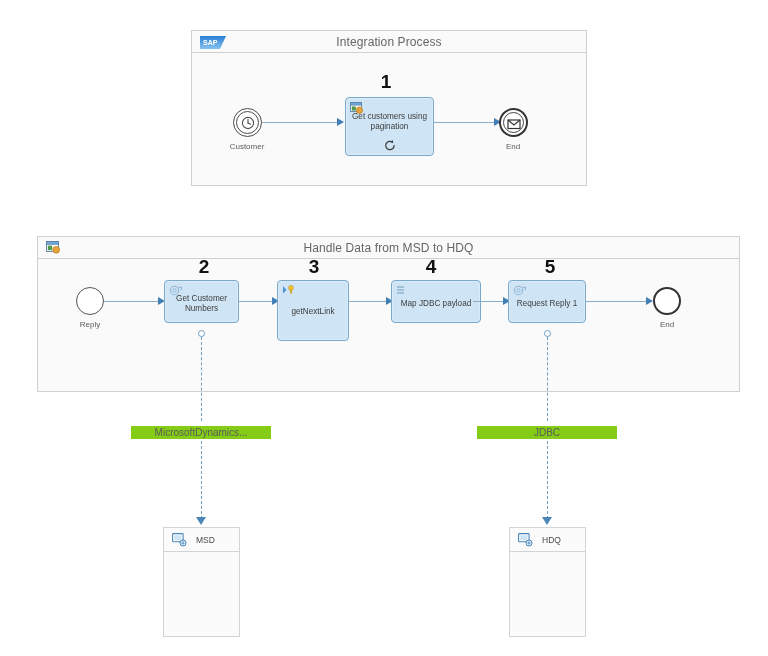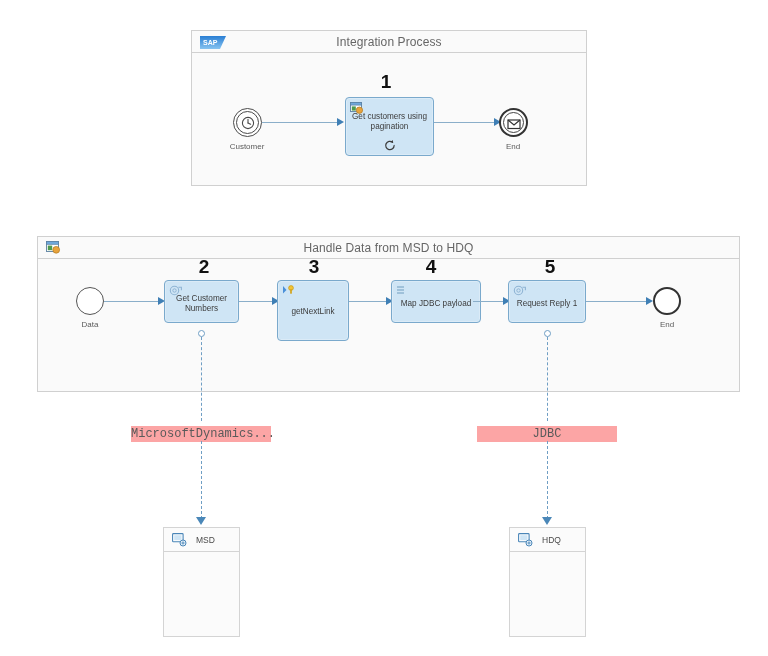--- a/index.html
+++ b/index.html
@@ -180,27 +180,26 @@
   }
   .msg-arrow {
     position: absolute;
     width: 0; height: 0;
     border-left: 5.5px solid transparent;
     border-right: 5.5px solid transparent;
     border-top: 8px solid #4a87b8;
   }
   .msg-label {
     position: absolute;
-    font-size: 12px;
+    font-size: 10px;
     color: #5a5a5a;
     text-align: center;
     width: 140px;
-    background: #fca5a5;
+    background: #84cc16;
     padding: 1px 0;
-    font-family: Liberation Mono, monospace;
   }
 
   
   .participant {
     position: absolute;
     background: #fbfbfb;
     border: 1px solid #d4d4d4;
     box-sizing: border-box;
   }
   .participant-header {
@@ -308,21 +307,21 @@
           <rect x="1.8" y="4.6" width="4.4" height="4.6" fill="#4f9a4f"></rect>
           <circle cx="10.2" cy="8.8" r="3.4" fill="#e8a33d" stroke="#b07a1f" stroke-width="0.7"></circle>
         </svg>
       </span>
       <div class="pool-title">Handle Data from MSD to HDQ</div>
     </div>
     <div class="pool-body"></div>
   </div>
 
   <div class="event start-thin" style="left:76px; top:287px; width:28px; height:28px; border-width:1.6px;"></div>
-  <div class="event-label" style="left:55px; top:320px;">Data</div>
+  <div class="event-label" style="left:55px; top:320px;">Reply</div>
 
   <div class="seqline" style="left:104px; top:301px; width:56px;"></div>
   <div class="arrowhead" style="left:158px; top:297px;"></div>
 
   <div class="step-num" style="left:191px; top:257px;">2</div>
 
   <div class="task" style="left:164px; top:280px; width:75px; height:43px;">
     <span class="task-icon">
       <svg width="14" height="13" viewBox="0 0 14 13">
         <circle cx="5.5" cy="5.5" r="4.2" fill="none" stroke="#8fb4d4" stroke-width="1.1"></circle>

